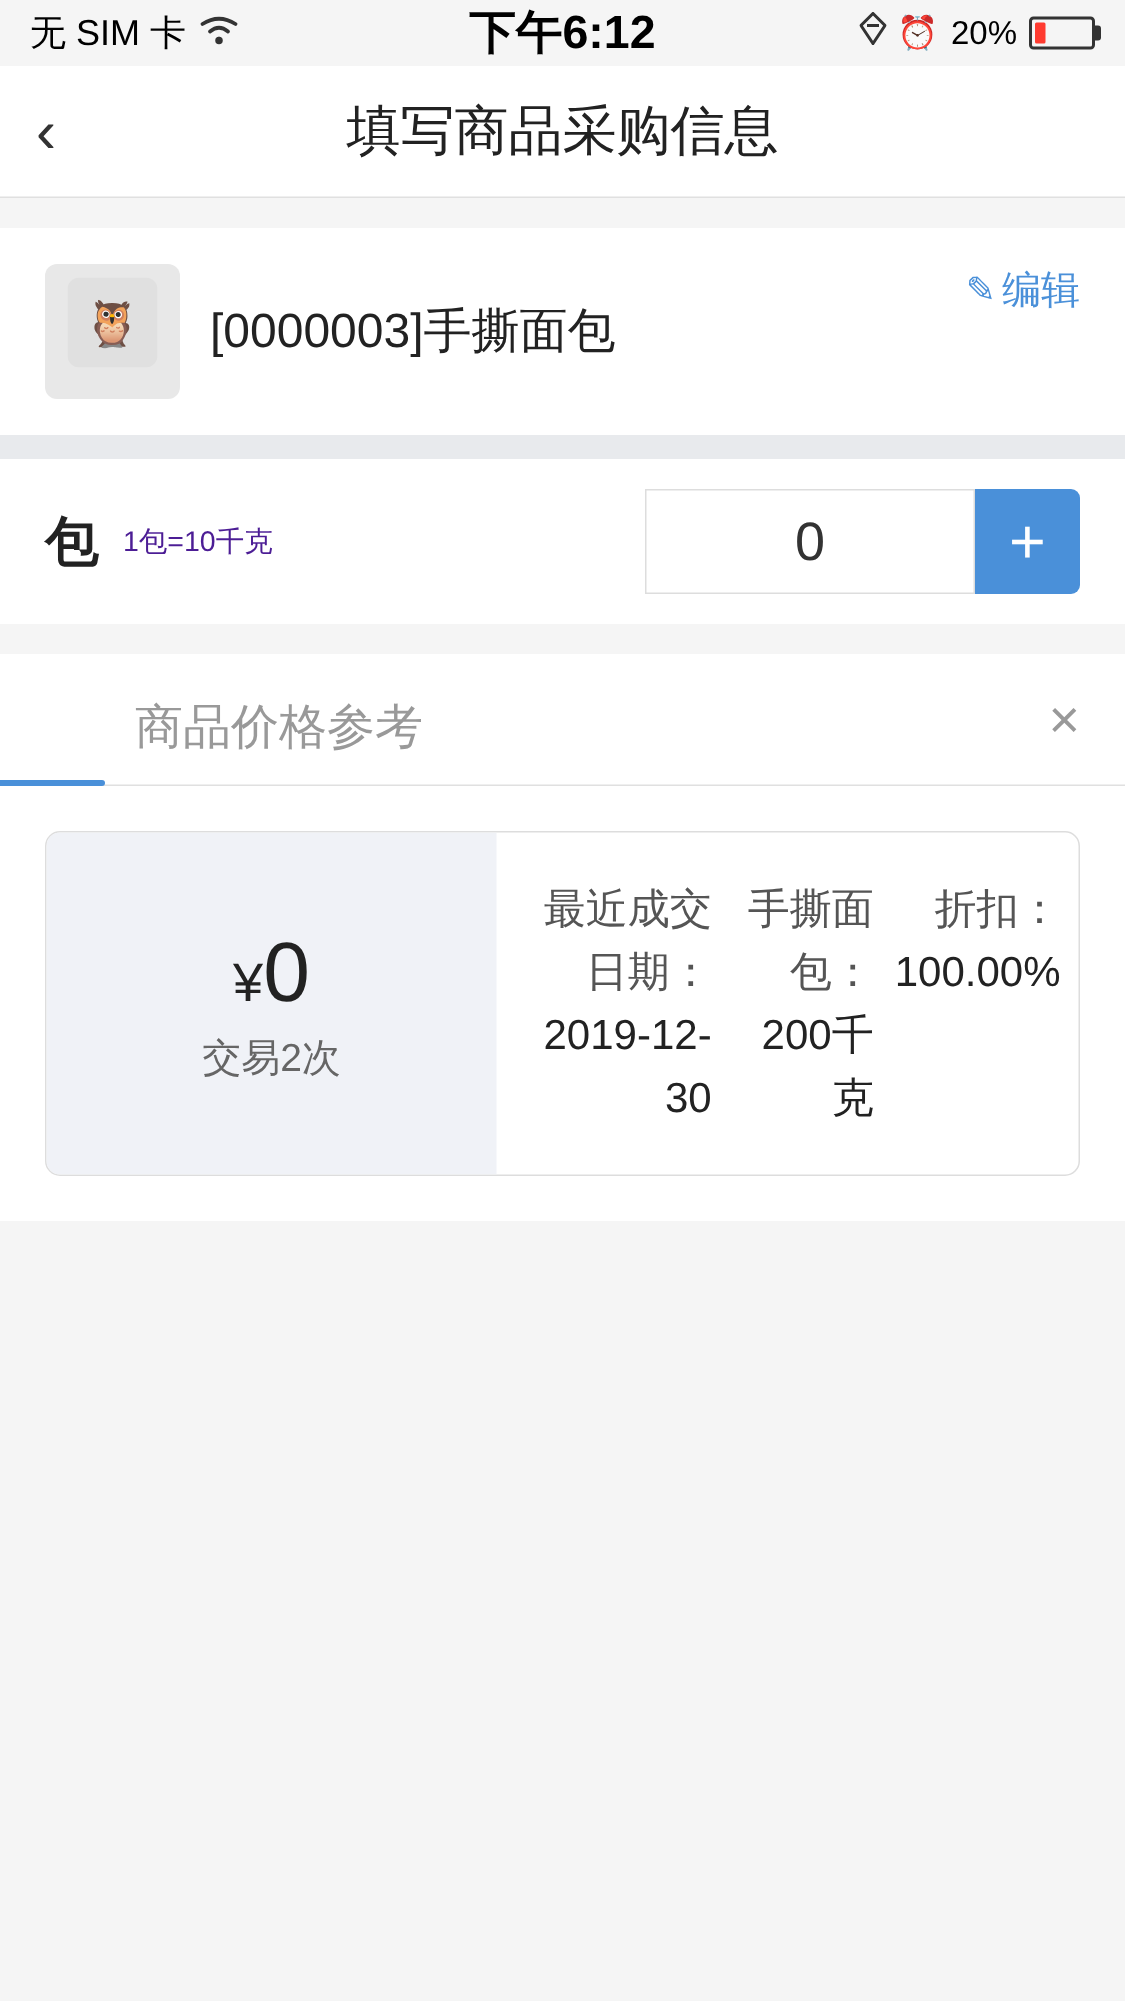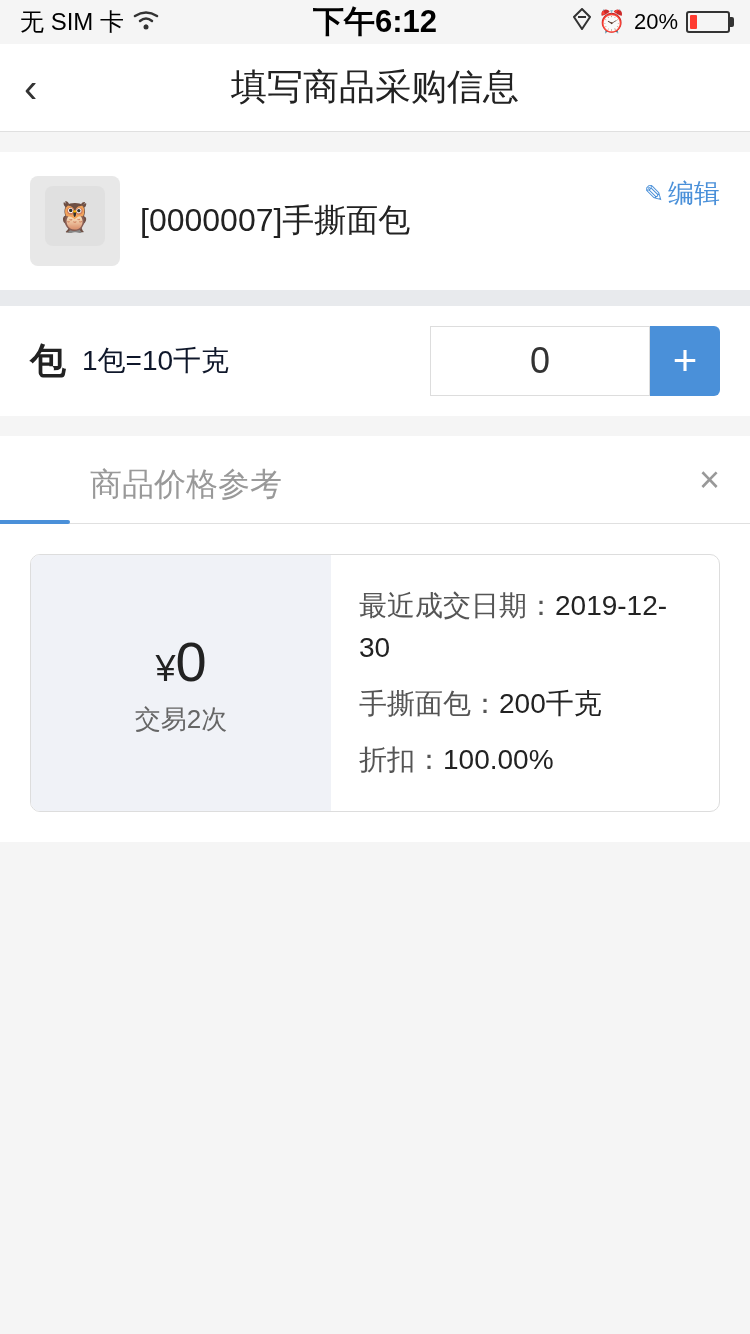--- a/index.html
+++ b/index.html
@@ -216,22 +216,22 @@
       display: flex;
       align-items: center;
       gap: 16px;
     }
     .quantity-unit-main {
       font-size: 36px;
       font-weight: 600;
       color: #222;
     }
     .quantity-unit-sub {
-      font-size: 28px;
-      color: #0f172a;
+      font-size: 19px;
+      color: #4c1d95;
     }
     .quantity-control {
       display: flex;
       align-items: center;
       gap: 0;
     }
     .quantity-input-box {
       width: 220px;
       height: 70px;
       border: 1px solid #ddd;
@@ -332,25 +332,26 @@
     .price-yen {
       font-size: 36px;
     }
     .price-transactions {
       font-size: 26px;
       color: #666;
       margin-top: 8px;
     }
     .price-card-right {
       flex: 1;
-      padding: 30px 28px;
-      display: flex;
-      flex-direction: column;
+      padding: 30px 12px;
+      display: flex;
+      flex-direction: row;
       justify-content: center;
       gap: 14px;
+      text-align: right;
     }
     .price-detail-row {
       font-size: 28px;
       color: #444;
       line-height: 1.5;
     }
     .price-detail-label {
       color: #555;
     }
     .price-detail-value {
@@ -405,21 +406,21 @@
     <div class="product-left">
       <div class="product-thumb">
         <span class="product-thumb-icon">
           
           <svg width="60" height="60" viewBox="0 0 60 60" fill="none">
             <rect width="60" height="60" rx="8" fill="#e0e0e0"></rect>
             <text x="50%" y="55%" text-anchor="middle" dominant-baseline="middle" font-size="30" fill="#999">🦉</text>
           </svg>
         </span>
       </div>
-      <span class="product-name">[0000007]手撕面包</span>
+      <span class="product-name">[0000003]手撕面包</span>
     </div>
     <div class="edit-btn">
       <span class="edit-icon">✎</span>
       <span>编辑</span>
     </div>
   </div>
 
 </div>
 
 <div class="divider-bar"></div>

